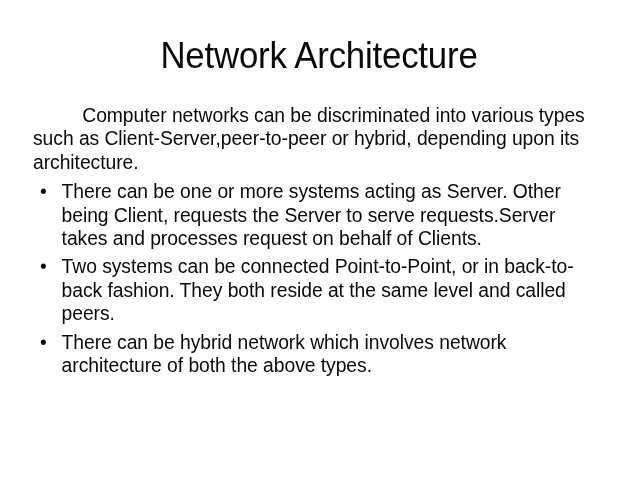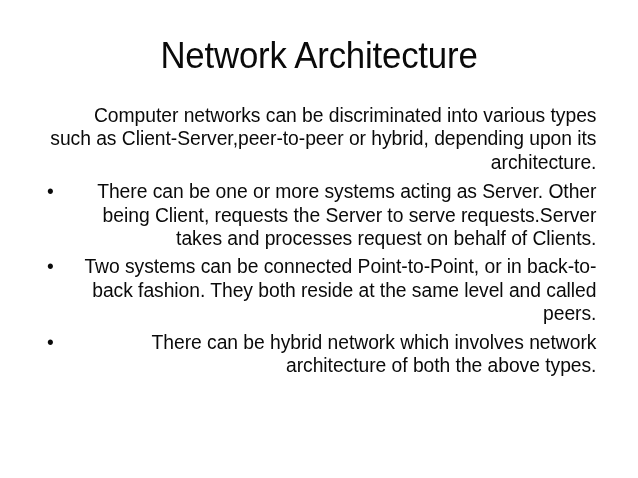--- a/index.html
+++ b/index.html
@@ -34,21 +34,20 @@
     transform: scaleX(0.94);
     transform-origin: center top;
     white-space: nowrap;
     color: #0a0a0a;
   }
   .body-block {
     position: absolute;
     top: 104px;
     left: 33px;
     width: 572px;
-    text-align: right;
   }
   .intro-paragraph {
     font-size: 19.6px;
     line-height: 23.4px;
     text-indent: 50px;
     letter-spacing: -0.05px;
     transform: scaleX(0.985);
     transform-origin: left top;
     margin: 0 0 6px 0;
     color: #0a0a0a;

